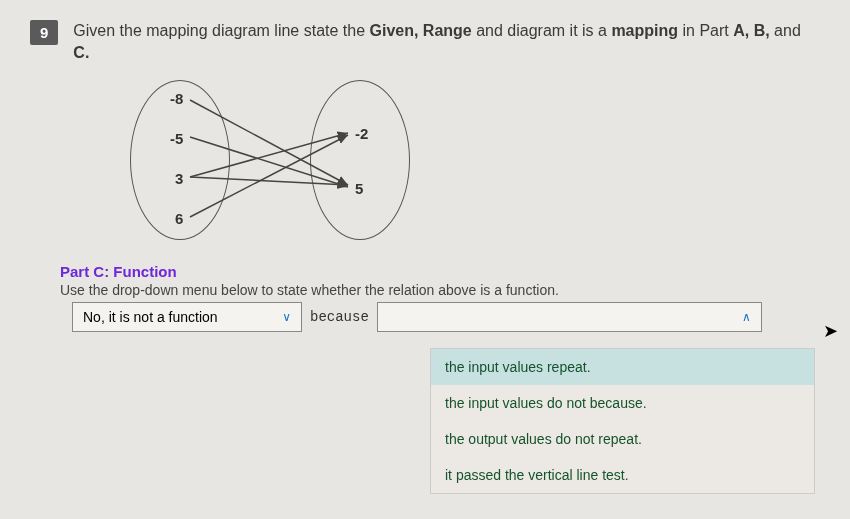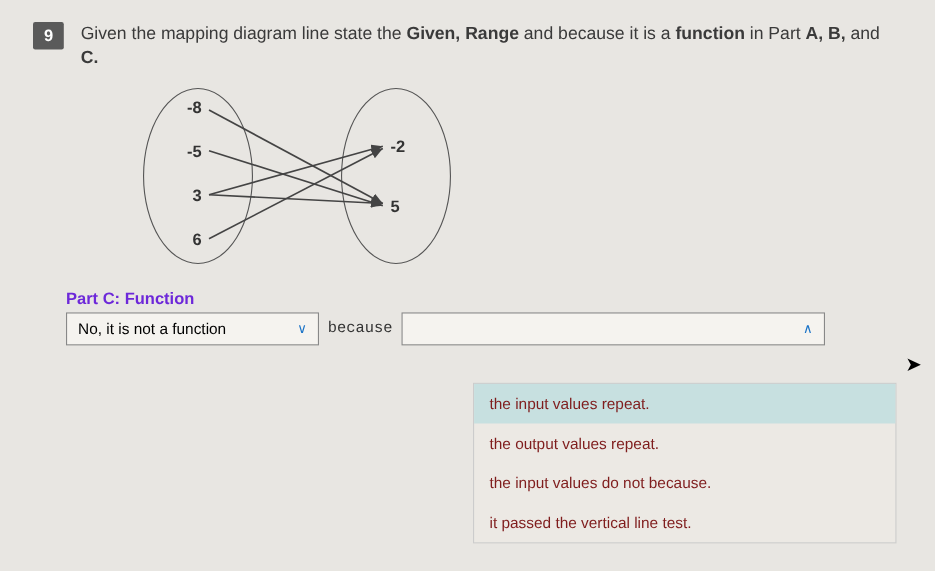--- a/index.html
+++ b/index.html
@@ -83,20 +83,21 @@
     .dropdown1 {
       border: 1px solid #888;
       background: #f5f3ef;
       padding: 6px 10px;
       font-size: 14px;
       width: 230px;
       display: flex;
       justify-content: space-between;
       align-items: center;
       cursor: pointer;
+      margin-left: 12px;
     }
     .chev { color: #1a73c7; font-size: 12px; }
     .because {
       font-size: 14px;
       color: #333;
       font-family: Liberation Mono, monospace;
     }
     .dropdown2 {
       border: 1px solid #888;
       background: #f5f3ef;
@@ -113,39 +114,39 @@
       position: absolute;
       left: 430px;
       top: 348px;
       width: 385px;
       background: #ece9e4;
       border: 1px solid #ccc;
     }
     .opt {
       padding: 10px 14px;
       font-size: 14px;
-      color: #7f1d1d;
+      color: #14532d;
       cursor: pointer;
     }
     .opt.highlight { background: #c7e0e0; }
     .cursor {
       position: absolute;
       right: 12px;
       top: 320px;
       font-size: 18px;
       color: #000;
     }
   </style>
 </head>
 <body>
 
 <div class="header-row">
   <div class="qnum">9</div>
   <div class="prompt">
-    <span>Given the mapping diagram line state the </span><b>Given, Range</b><span> and because it is a </span><b>function</b><span> in Part </span><b>A, B,</b><span> and </span><b>C.</b>
+    <span>Given the mapping diagram line state the </span><b>Given, Range</b><span> and diagram it is a </span><b>mapping</b><span> in Part </span><b>A, B,</b><span> and </span><b>C.</b>
   </div>
 </div>
 
 <div class="diagram-area">
   <div class="oval left"></div>
   <div class="oval right"></div>
   <span class="val" style="left:40px; top:15px;">-8</span>
   <span class="val" style="left:40px; top:55px;">-5</span>
   <span class="val" style="left:45px; top:95px;">3</span>
   <span class="val" style="left:45px; top:135px;">6</span>
@@ -160,32 +161,33 @@
     <line x1="60" y1="25" x2="218" y2="110" stroke="#444" stroke-width="1.5" marker-end="url(#ah)"></line>
     <line x1="60" y1="62" x2="218" y2="112" stroke="#444" stroke-width="1.5" marker-end="url(#ah)"></line>
     <line x1="60" y1="102" x2="218" y2="58" stroke="#444" stroke-width="1.5" marker-end="url(#ah)"></line>
     <line x1="60" y1="102" x2="218" y2="110" stroke="#444" stroke-width="1.5" marker-end="url(#ah)"></line>
     <line x1="60" y1="142" x2="218" y2="60" stroke="#444" stroke-width="1.5" marker-end="url(#ah)"></line>
   </svg>
 </div>
 
 <div class="partc">
   <div class="partc-title">Part C: Function</div>
+  <div class="partc-instr">Use the drop-down menu below to state whether the relation above is a function.</div>
   <div class="answer-row">
     <div class="dropdown1">
       <span>No, it is not a function</span>
       <span class="chev">∨</span>
     </div>
     <span class="because">because</span>
     <div class="dropdown2">
       <span class="chev">∧</span>
     </div>
   </div>
 </div>
 
 <div class="options-panel">
   <div class="opt highlight">the input values repeat.</div>
-  <div class="opt">the output values repeat.</div>
   <div class="opt">the input values do not because.</div>
+  <div class="opt">the output values do not repeat.</div>
   <div class="opt">it passed the vertical line test.</div>
 </div>
 
 <div class="cursor">➤</div>
 
 </body></html>

